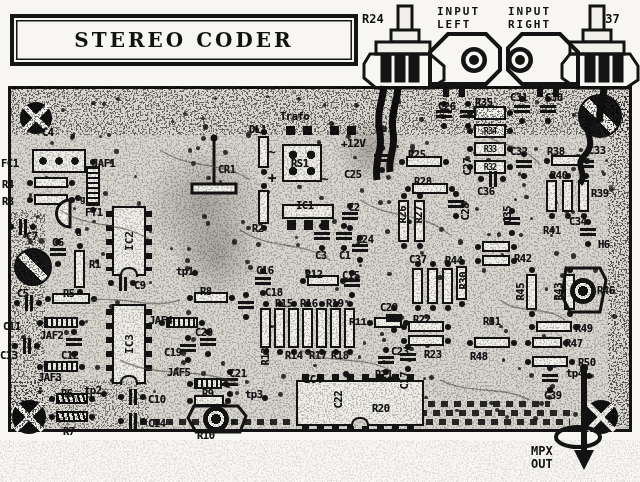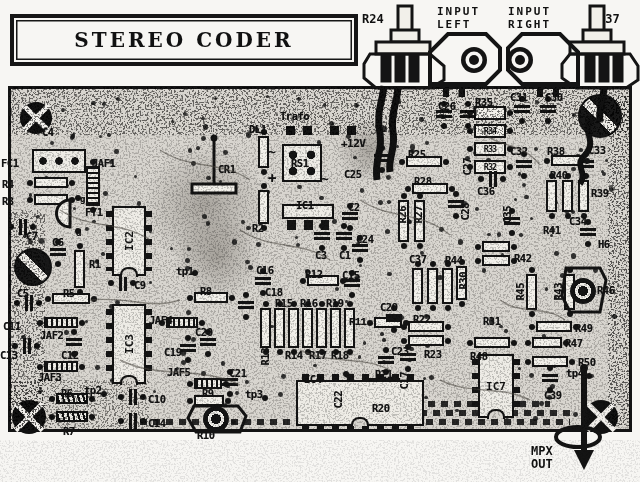--- a/index.html
+++ b/index.html
@@ -392,24 +392,20 @@
     <div class="cap cv" style="left: 542px; top: 371px;"></div>
     <div class="ic v" style="left: 112px; top: 206px; width: 34px; height: 70px;">
       <span class="ictxt rot">IC2</span>
       <div class="notch"></div>
     </div>
     <div class="ic v" style="left: 112px; top: 304px; width: 34px; height: 80px;">
       <span class="ictxt rot">IC3</span>
       <div class="notch"></div>
     </div>
     <div class="ic h" style="left: 296px; top: 380px; width: 128px; height: 46px;">
-      <div class="notch"></div>
-    </div>
-    <div class="ic v2" style="left: 478px; top: 354px; width: 36px; height: 64px;">
-      <span class="ictxt">IC7</span>
       <div class="notch"></div>
     </div>
     <div class="icbar" style="left: 282px; top: 204px; width: 52px; height: 15px;"></div>
     <div class="box4" style="left: 282px; top: 144px; width: 40px; height: 38px;"></div>
     <div class="conn3" style="left: 32px; top: 149px; width: 54px; height: 24px;"></div>
     <div class="disc" style="left: 14px; top: 248px; width: 34px; height: 34px;"></div>
     <div class="disc" style="left: 578px; top: 94px; width: 40px; height: 40px;"></div>
     <div class="ring" style="left: 203px; top: 406px;"></div>
     <div class="ring" style="left: 570px; top: 278px;"></div>
     <div class="hole" style="left: 20px; top: 102px; width: 32px; height: 32px;"></div>

